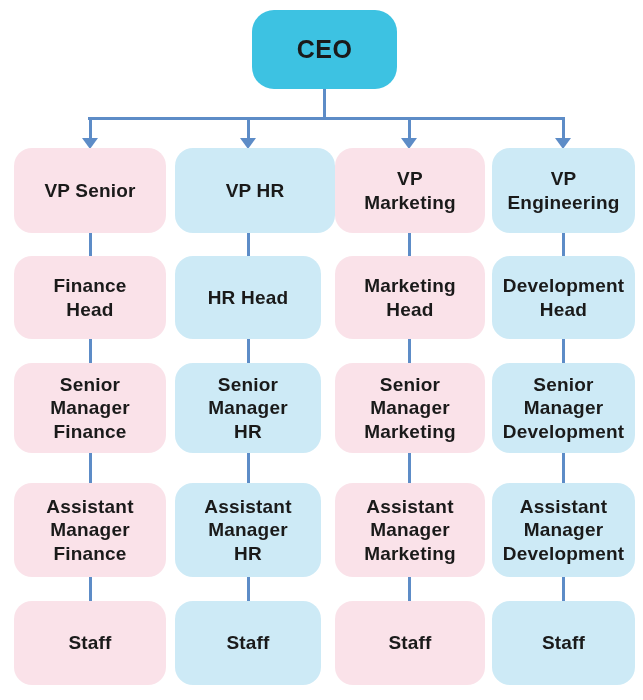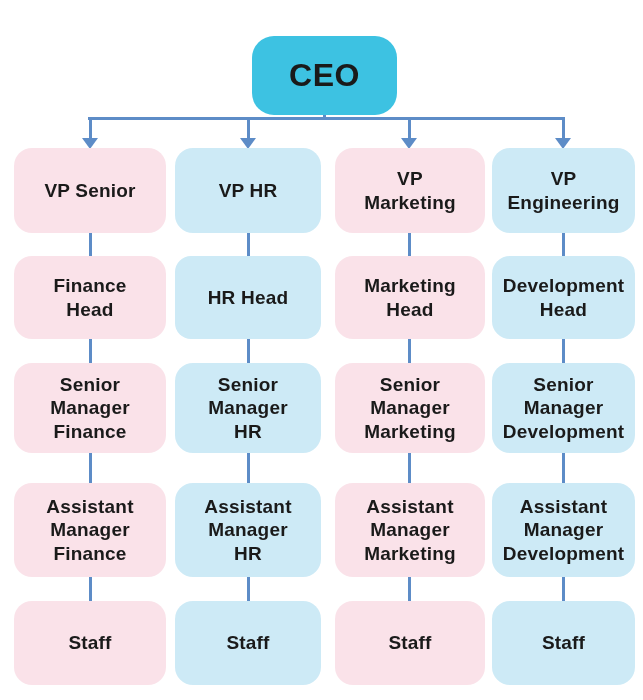--- a/index.html
+++ b/index.html
@@ -14,21 +14,21 @@
     text-align:center; white-space:pre-line;
     border-radius:18px;
     font-size:19px; font-weight:600; line-height:1.24;
     color:var(--text, #1a1a1a);
     letter-spacing:0.2px;
   }
   .node[data-tint="pink"] { background:var(--pink_fill,#fae2e9); }
   .node[data-tint="blue"] { background:var(--blue_fill,#cdeaf6); }
   .node.ceo {
     background:var(--ceo_fill,#3dc2e2);
-    font-size:32px; border-radius:22px; letter-spacing:0.5px;margin-top:26px;
+    font-size:25px; border-radius:22px; letter-spacing:0.5px;
   }
   .vline { position:absolute; z-index:1; width:3px;  background:var(--connector,#5d8cc7); }
   .hline { position:absolute; z-index:1; height:3px; background:var(--connector,#5d8cc7); }
   .arrowhead {
     position:absolute; z-index:1; width:0; height:0;
     border-left:8px solid transparent; border-right:8px solid transparent;
     border-top:11px solid var(--connector,#5d8cc7);
   }
 </style>
 </head>
@@ -58,22 +58,22 @@
 Finance</div>
   <div class="node" style="left:14px;top:483px;width:152px;height:94px;" data-tint="pink">Assistant
 Manager
 Finance</div>
   <div class="node" style="left:14px;top:601px;width:152px;height:84px;" data-tint="pink">Staff</div>
   <div class="vline" style="left:89px;top:230px;height:28px;"></div>
   <div class="vline" style="left:89px;top:336px;height:29px;"></div>
   <div class="vline" style="left:89px;top:450px;height:35px;"></div>
   <div class="vline" style="left:89px;top:574px;height:29px;"></div>
 
-  <div class="node" style="left:175px;top:148px;width:146px;height:85px;" data-tint="blue">VP HR</div>
-  <div class="node" style="left:175px;top:256px;width:146px;height:83px;border-radius:16px;" data-tint="blue">HR Head</div>
+  <div class="node" style="left:175px;top:148px;width:160px;height:85px;" data-tint="blue">VP HR</div>
+  <div class="node" style="left:175px;top:256px;width:146px;height:83px;" data-tint="blue">HR Head</div>
   <div class="node" style="left:175px;top:363px;width:146px;height:90px;" data-tint="blue">Senior
 Manager
 HR</div>
   <div class="node" style="left:175px;top:483px;width:146px;height:94px;" data-tint="blue">Assistant
 Manager
 HR</div>
   <div class="node" style="left:175px;top:601px;width:146px;height:84px;" data-tint="blue">Staff</div>
   <div class="vline" style="left:247px;top:230px;height:28px;"></div>
   <div class="vline" style="left:247px;top:336px;height:29px;"></div>
   <div class="vline" style="left:247px;top:450px;height:35px;"></div>

